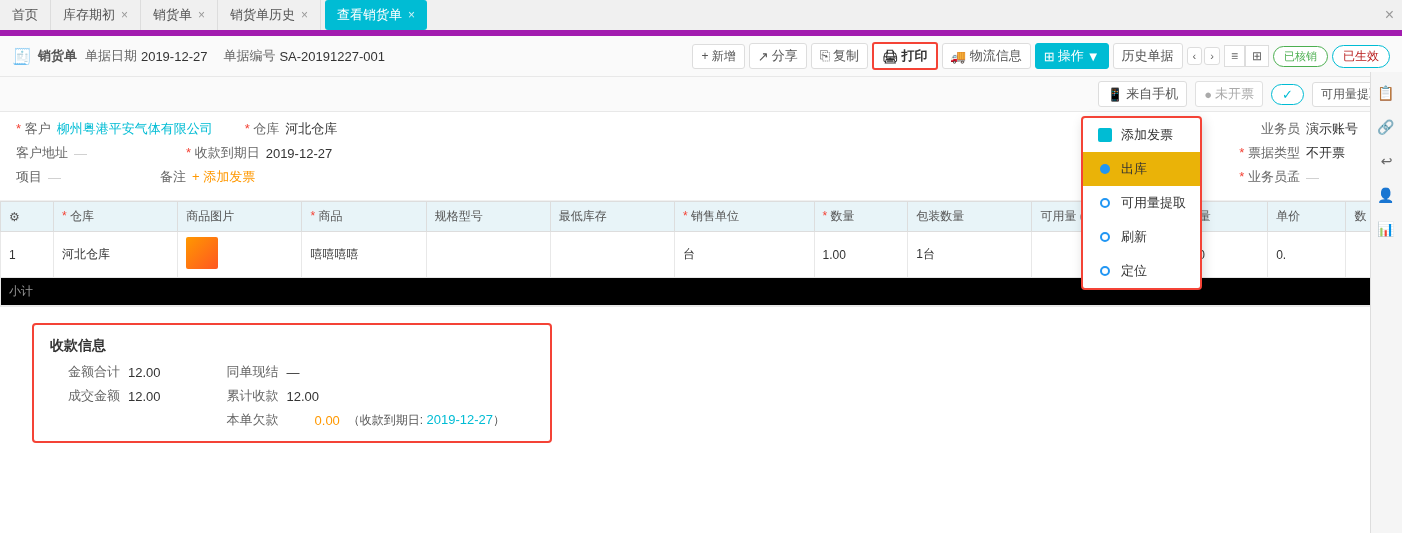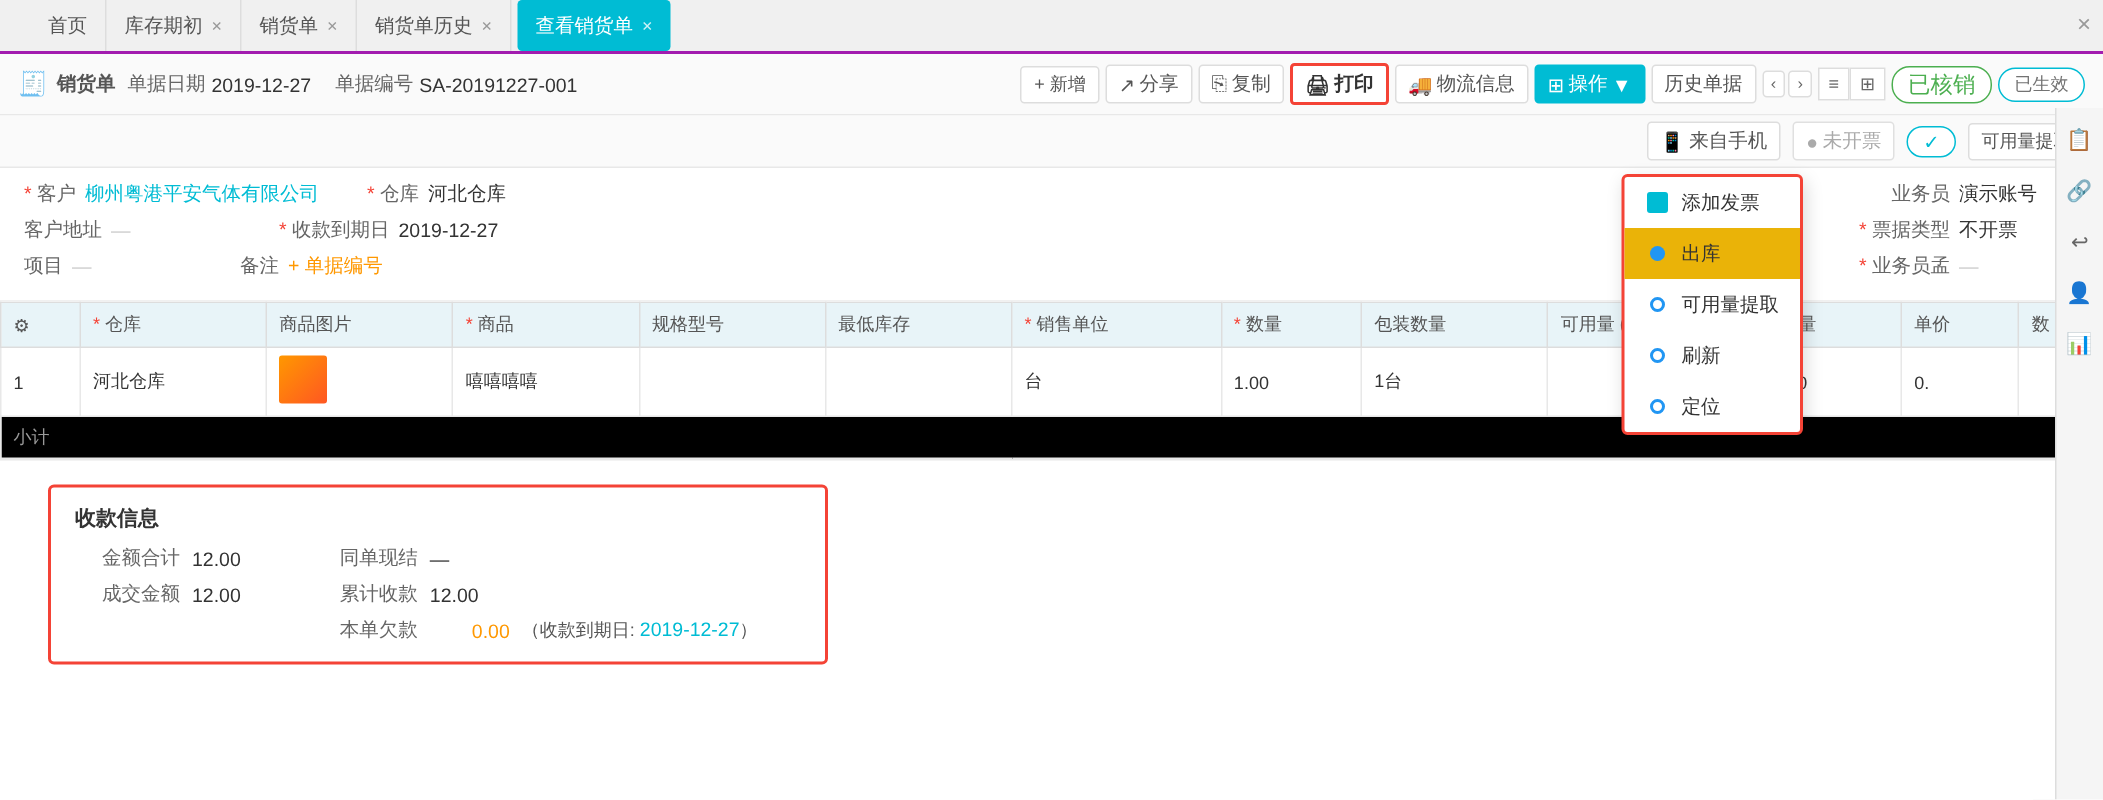--- a/index.html
+++ b/index.html
@@ -1,21 +1,21 @@
 <!DOCTYPE html>
 <html><head>
   <meta charset="utf-8">
   <style>
     * { box-sizing: border-box; margin: 0; padding: 0; font-family: 'Microsoft YaHei', Arial, sans-serif; font-size: 13px; }
     body { background: #f5f5f5; overflow: hidden; }
 
     
     .tab-bar {
-      display: flex; align-items: center; background: #f0f0f0; border-bottom: 2px solid #a21caf;
-      height: 36px; padding: 0 20px; position: relative;
+      display: flex; align-items: center; background: #f0f0f0; border-bottom: 6px solid #a21caf;
+      height: 36px; padding: 0 0; position: relative;
     }
     .tab {
       display: flex; align-items: center; padding: 0 12px; height: 100%;
       cursor: pointer; border-right: 1px solid #ddd; color: #555; white-space: nowrap;
     }
     .tab .close-icon { margin-left: 6px; color: #999; cursor: pointer; font-size: 12px; }
     .tab-close-btn {
       position: absolute; right: 8px; top: 50%; transform: translateY(-50%);
       cursor: pointer; color: #999; font-size: 16px;
     }
@@ -37,22 +37,22 @@
     .doc-meta-label { color: #666; }
     .doc-meta-value { color: #333; }
     .doc-actions { display: flex; align-items: center; gap: 4px; margin-left: auto; }
     .action-btn {
       display: flex; align-items: center; gap: 3px; padding: 3px 8px;
       border: 1px solid #ddd; border-radius: 3px; cursor: pointer; background: #fff;
       color: #555; white-space: nowrap; font-size: 12px;
     }
     .action-btn.active { border: 2px solid #f44336; background: #fff; color: #333; font-weight: bold; }
     .action-btn.teal { background: #00bcd4; color: #fff; border-color: #00bcd4; }
-    .action-btn.green-outline { border-color: #4caf50; color: #4caf50; border-radius: 12px; padding: 2px 10px; font-size: 15px; }
-    .action-btn.teal-outline { border-color: #00bcd4; color: #737373; border-radius: 12px; padding: 2px 10px; font-size: 12px; }
+    .action-btn.green-outline { border-color: #4caf50; color: #4caf50; border-radius: 12px; padding: 2px 10px; font-size: 11px; }
+    .action-btn.teal-outline { border-color: #00bcd4; color: #b91c1c; border-radius: 12px; padding: 2px 10px; font-size: 12px; }
     .nav-arrows { display: flex; gap: 2px; }
     .nav-arrow { padding: 2px 5px; border: 1px solid #ddd; border-radius: 3px; cursor: pointer; background: #fff; color: #666; font-size: 11px; }
     .view-btns { display: flex; }
     .view-btn { padding: 3px 6px; border: 1px solid #ddd; cursor: pointer; background: #fff; color: #666; font-size: 12px; }
 
     
     .sub-action-bar {
       display: flex; align-items: center; padding: 4px 12px; gap: 8px;
       border-bottom: 1px solid #e8e8e8; background: #fafafa; justify-content: flex-end;
     }
@@ -251,21 +251,21 @@
           <span class="field-value">不开票</span>
         </div>
       </div>
       <div class="form-row">
         <div class="form-field">
           <span class="field-label">项目</span>
           <span class="field-value field-empty">—</span>
         </div>
         <div class="form-field">
           <span class="field-label">备注</span>
-          <span class="add-note">+ 单据编号</span>
+          <span class="add-note">+ 添加发票</span>
         </div>
         <div class="form-field" style="margin-left:auto;">
           <span class="field-label required">业务员孟</span>
           <span class="field-value field-empty">—</span>
         </div>
       </div>
     </div>
 
     <div class="table-container">
       <table>

